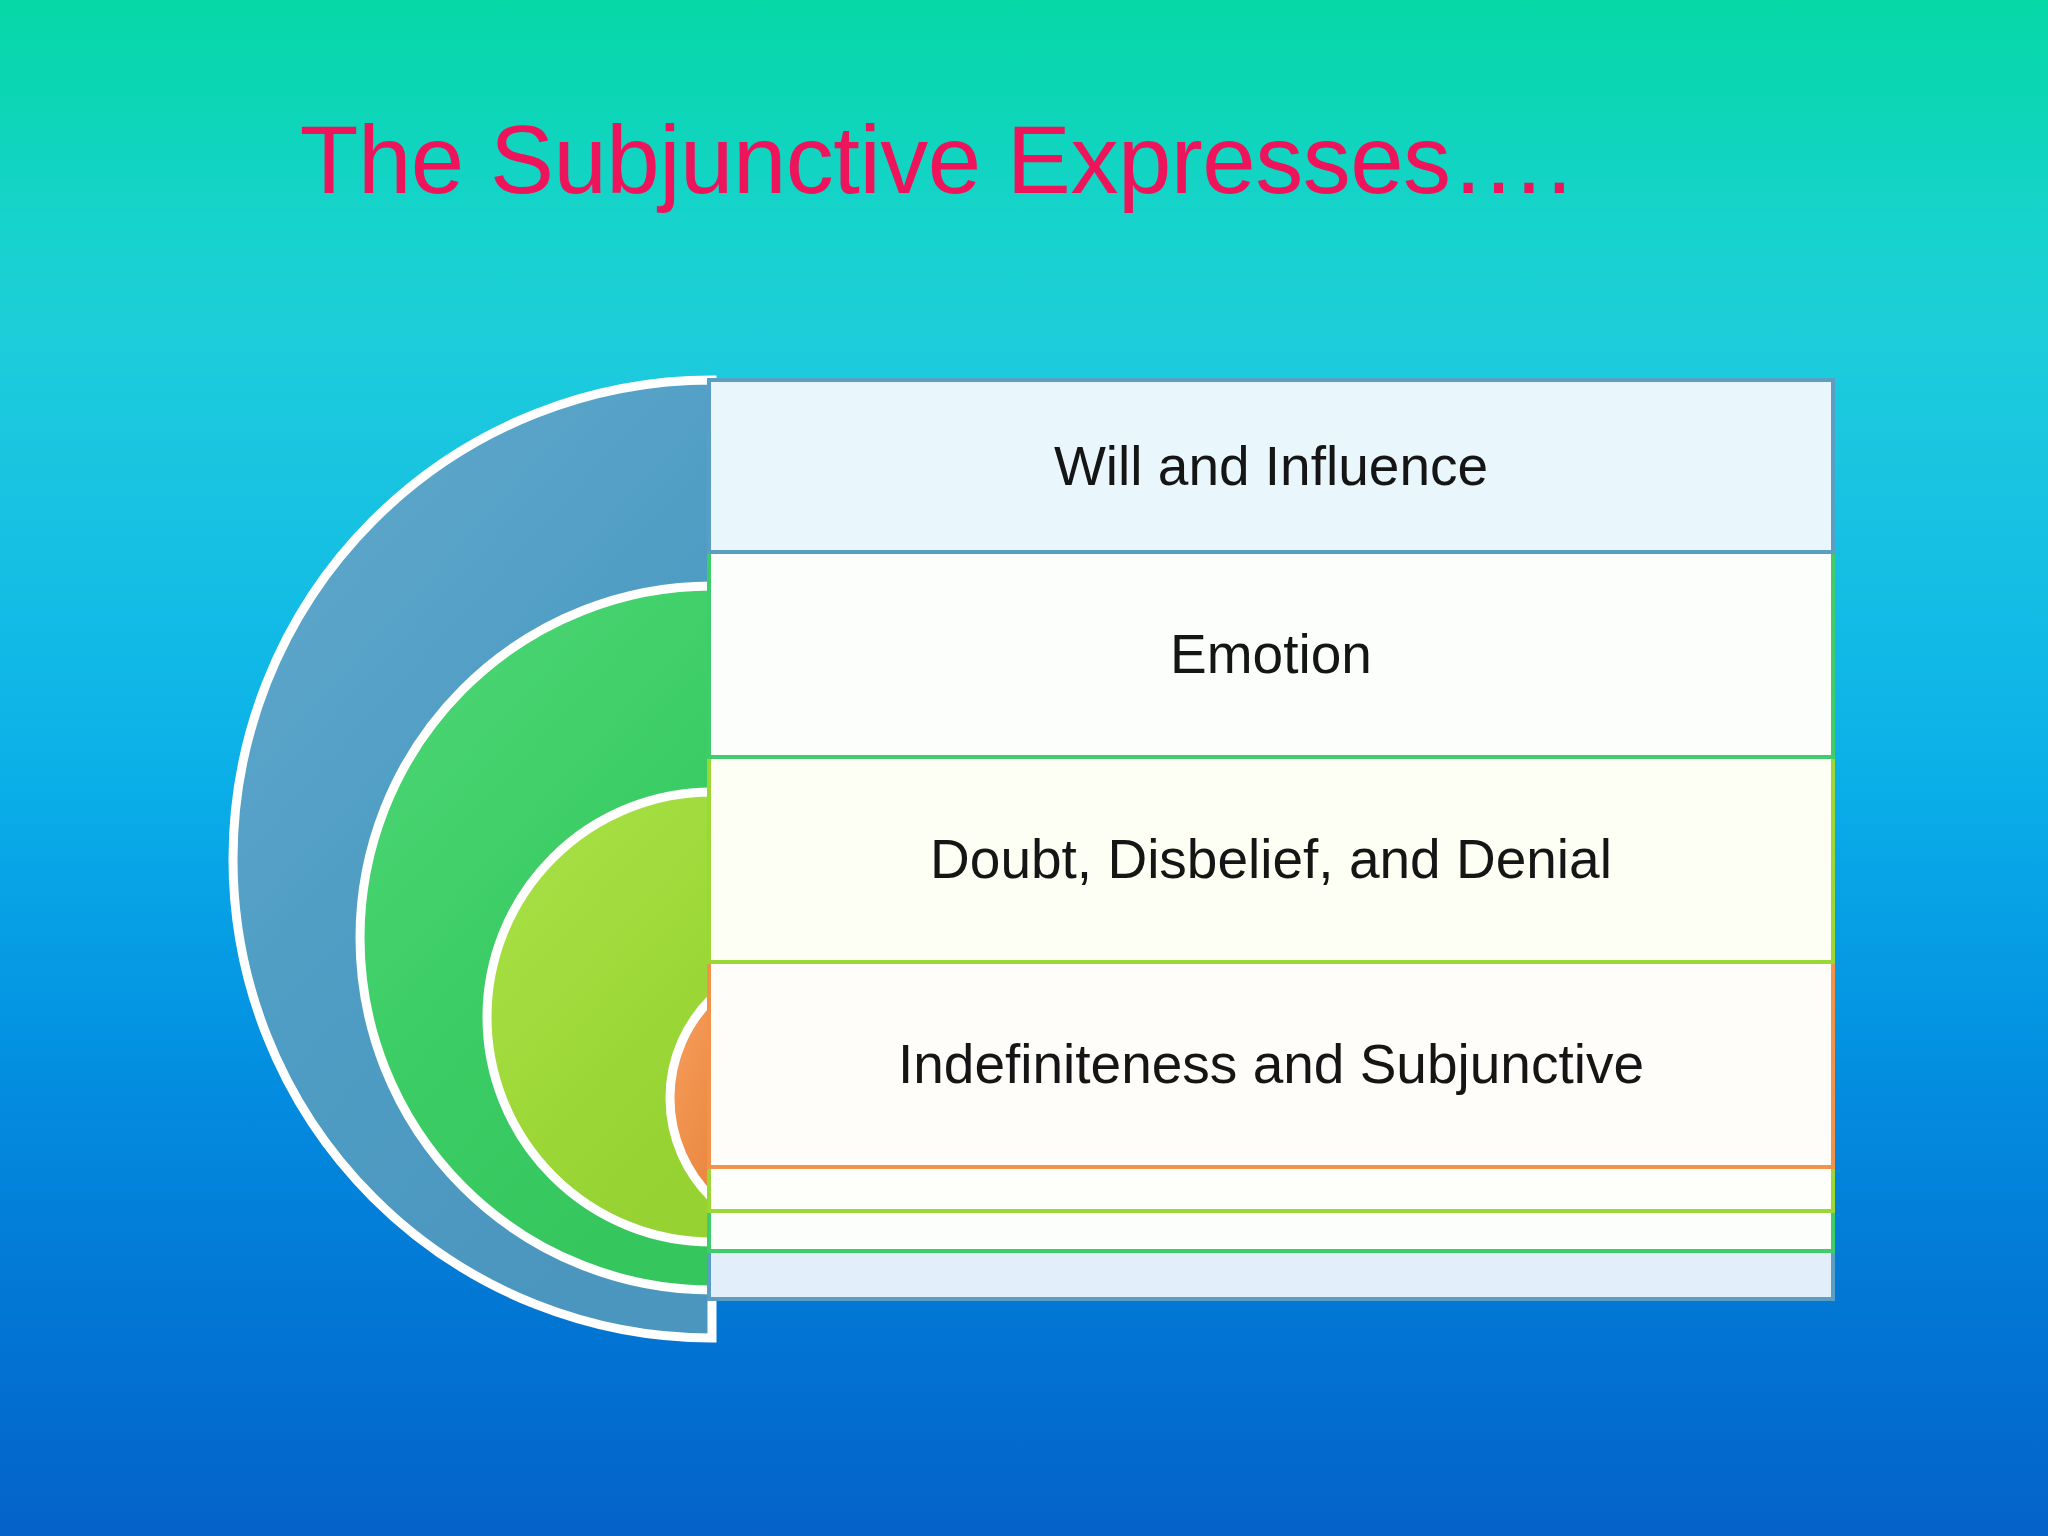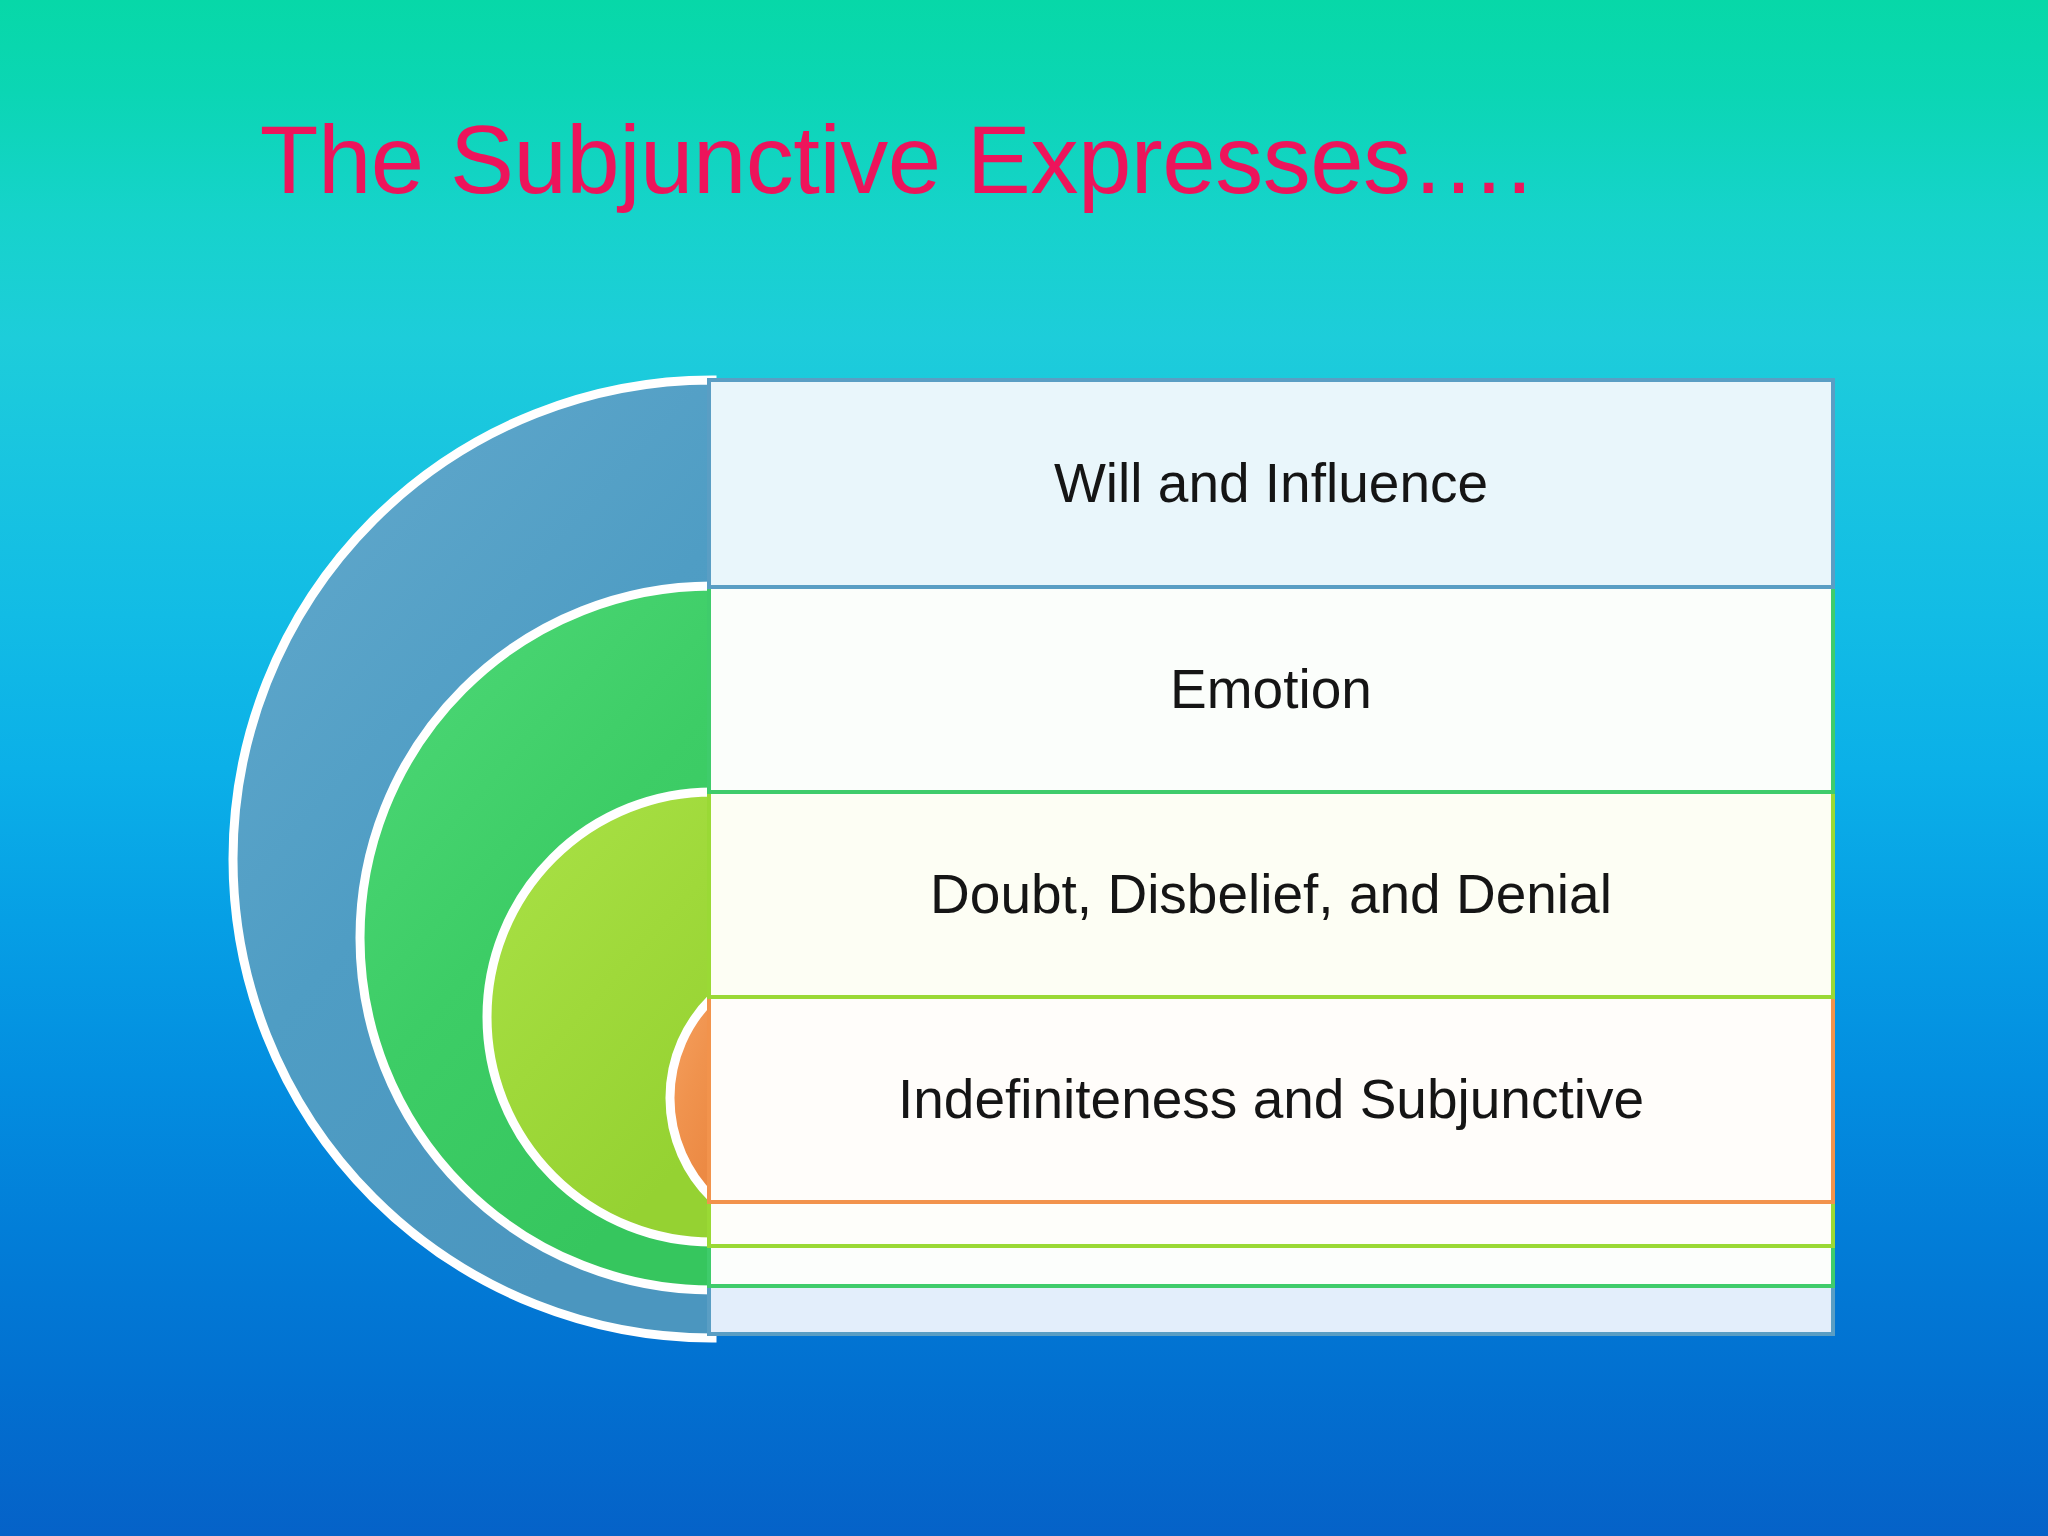--- a/index.html
+++ b/index.html
@@ -40,20 +40,21 @@
     left: 0;
     top: 110px;
     width: 1792px;
     text-align: center;
     color: #ED145B;
     font-size: 96px;
     font-weight: 400;
     letter-spacing: -0.5px;
     line-height: 1.05;
     white-space: nowrap;
+    padding-left: 40px;
   }
 
   
   #diagram {
     position: absolute;
     left: 0;
     top: 0;
     width: 2048px;
     height: 1536px;
   }
@@ -83,21 +84,21 @@
   .row-label {
     color: #151515;
     font-size: 55px;
     font-weight: 400;
     line-height: 1.1;
     white-space: nowrap;
     text-align: center;
   }
 
   .row.r1 {
-    height: 211px;
+    height: 176px;
     background: #e9f6fb;
     border: 4px solid #5a9ec4;
   }
   .row.r2 {
     height: 205px;
     background: #fbfefb;
     border: 4px solid #3fcc6b;
     border-top: none;
   }
   .row.r3 {

